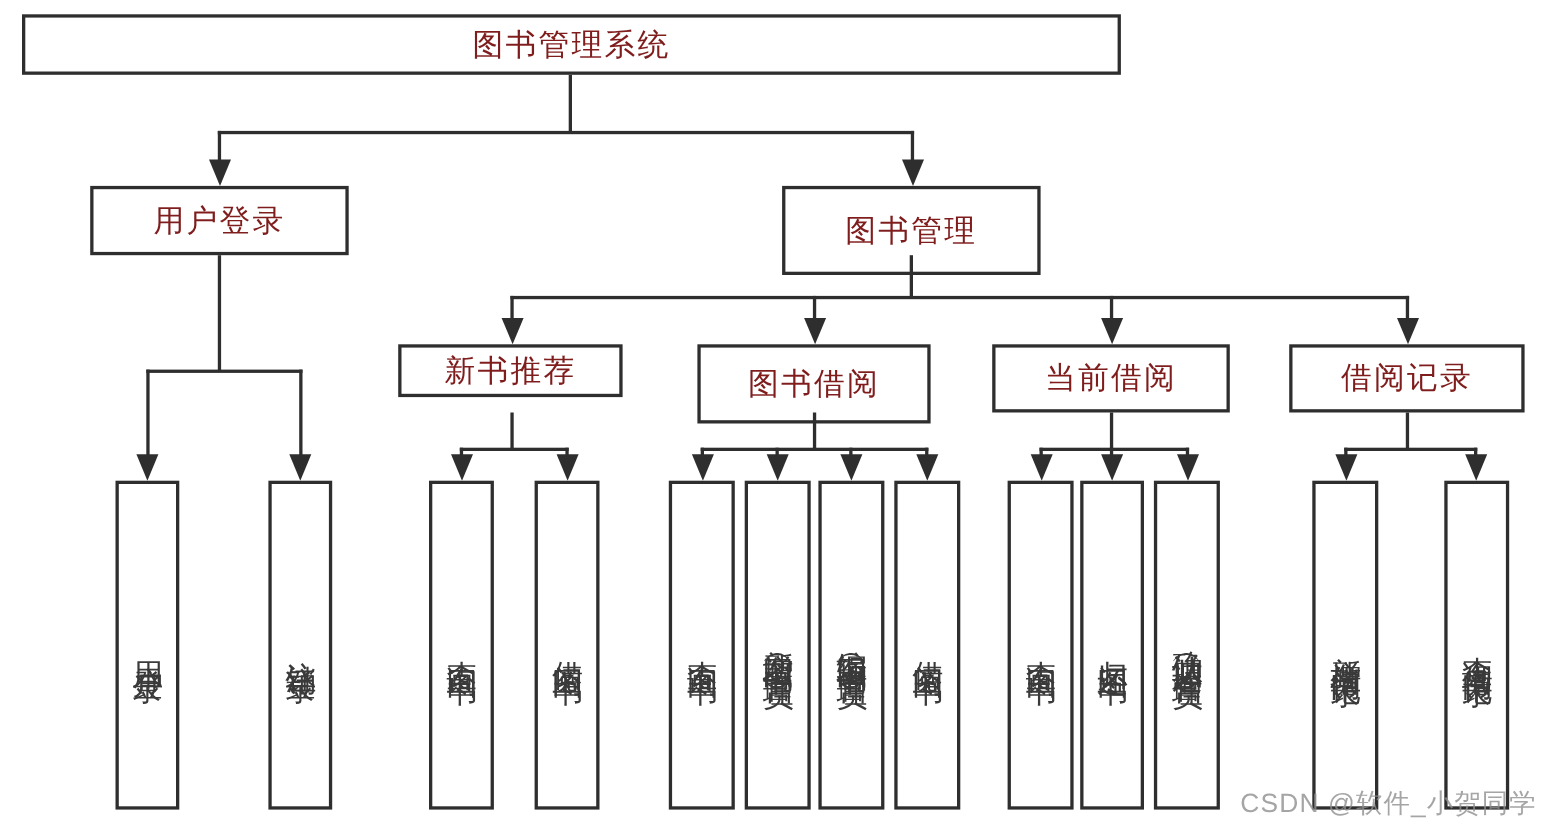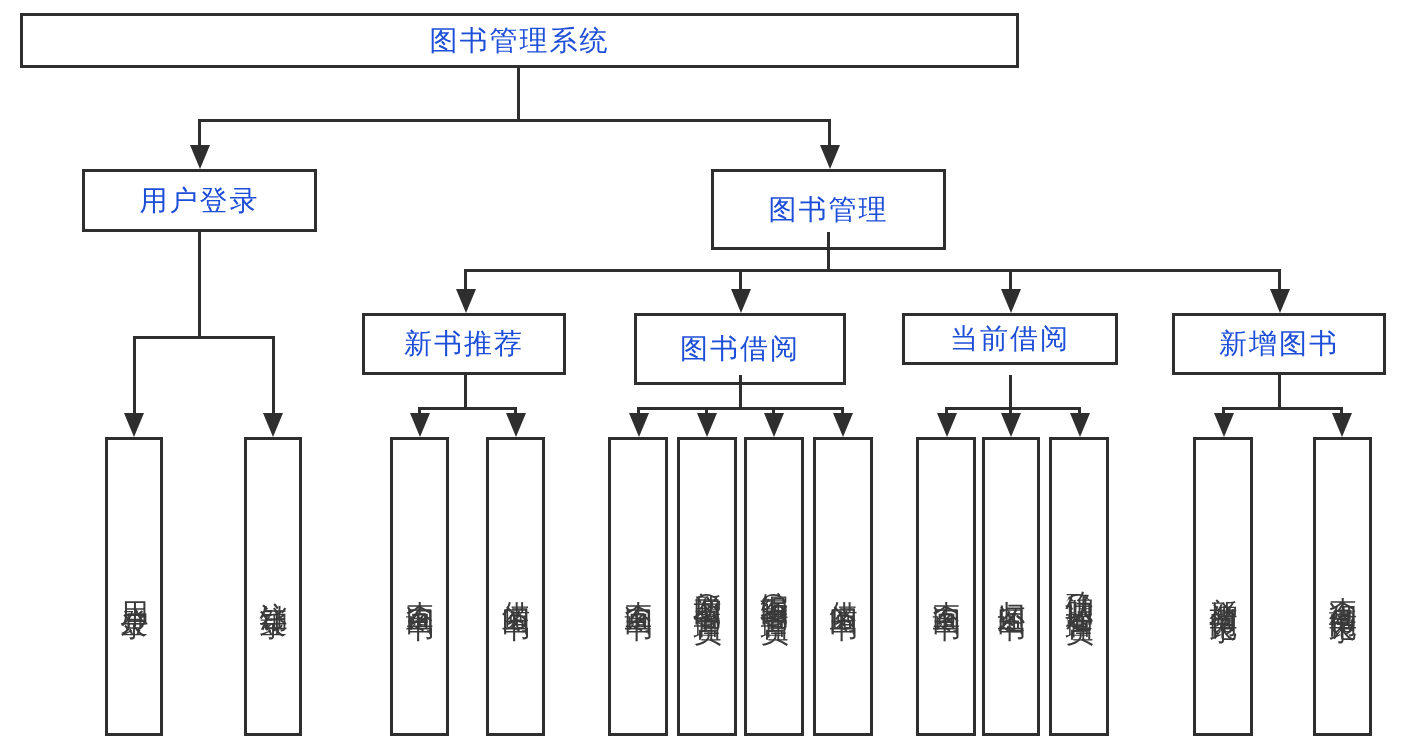--- a/index.html
+++ b/index.html
@@ -9,21 +9,21 @@
     background:#ffffff;
     font-family:"Liberation Sans","DejaVu Sans",sans-serif;
     overflow:hidden;
   }
   .hbox{
     position:absolute;
     border:3px solid #2e2e2e;
     background:#ffffff;
     box-sizing:border-box;
     display:flex;align-items:center;justify-content:center;
-    font-size:28px;letter-spacing:2px;color:#1d4ed8;
+    font-size:28px;letter-spacing:2px;color:#7f1d1d;
     white-space:nowrap;
   }
   .vbox{
     position:absolute;
     border:3px solid #2e2e2e;
     background:#ffffff;
     box-sizing:border-box;
     display:flex;align-items:center;justify-content:center;
     writing-mode:vertical-rl;
     text-orientation:mixed;
@@ -75,24 +75,24 @@
   <div class="hl" style="left:464px;top:269px;width:817px"></div>
   <div class="vl" style="left:464px;top:269px;height:22px"></div>
   <i class="ar" style="left:456px;top:289px"></i>
   <div class="vl" style="left:739px;top:269px;height:22px"></div>
   <i class="ar" style="left:731px;top:289px"></i>
   <div class="vl" style="left:1009px;top:269px;height:22px"></div>
   <i class="ar" style="left:1001px;top:289px"></i>
   <div class="vl" style="left:1278px;top:269px;height:22px"></div>
   <i class="ar" style="left:1270px;top:289px"></i>
 
-  <div class="hbox" style="left:362px;top:313px;width:204px;height:62px">新书推荐</div>
+  <div class="hbox" style="left:362px;top:313px;width:204px;height:48px">新书推荐</div>
   <div class="hbox" style="left:634px;top:313px;width:212px;height:72px">图书借阅</div>
-  <div class="hbox" style="left:902px;top:313px;width:216px;height:52px">当前借阅</div>
-  <div class="hbox" style="left:1172px;top:313px;width:214px;height:62px">新增图书</div>
+  <div class="hbox" style="left:902px;top:313px;width:216px;height:62px">当前借阅</div>
+  <div class="hbox" style="left:1172px;top:313px;width:214px;height:62px">借阅记录</div>
 
   <div class="vl" style="left:464px;top:375px;height:34px"></div>
   <div class="hl" style="left:418px;top:407px;width:99px"></div>
   <div class="vl" style="left:418px;top:407px;height:8px"></div>
   <i class="ar" style="left:410px;top:413px"></i>
   <div class="vl" style="left:514px;top:407px;height:8px"></div>
   <i class="ar" style="left:506px;top:413px"></i>
 
   <div class="vl" style="left:739px;top:375px;height:34px"></div>
   <div class="hl" style="left:637px;top:407px;width:207px"></div>
@@ -132,14 +132,15 @@
   <div class="vbox" style="left:744px;top:437px;width:60px;height:299px">编辑图书（管理员）</div>
   <div class="vbox" style="left:813px;top:437px;width:60px;height:299px">借阅图书</div>
 
   <div class="vbox" style="left:916px;top:437px;width:60px;height:299px">查询图书</div>
   <div class="vbox" style="left:982px;top:437px;width:58px;height:299px">归还图书</div>
   <div class="vbox" style="left:1049px;top:437px;width:60px;height:299px">确认归还（管理员）</div>
 
   <div class="vbox" style="left:1193px;top:437px;width:60px;height:299px">新增借阅记录</div>
   <div class="vbox" style="left:1313px;top:437px;width:59px;height:299px">查询借阅记录</div>
 
+  <div class="watermark">CSDN @软件_小贺同学</div>
 
 </div>
 
 </body></html>

